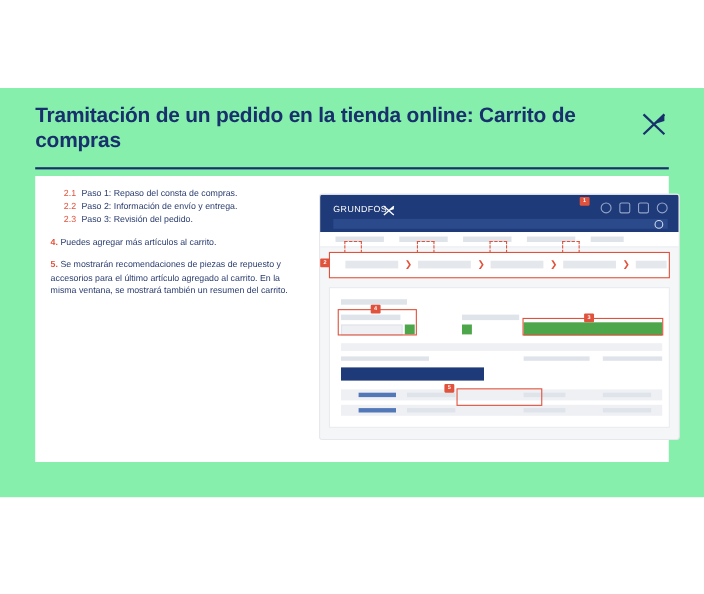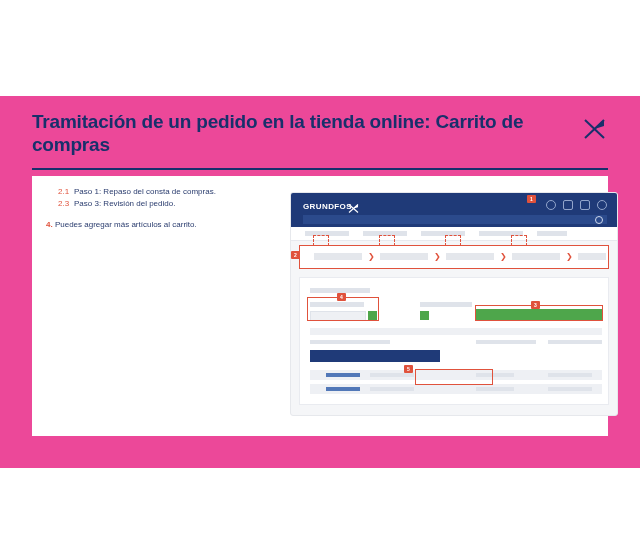--- a/index.html
+++ b/index.html
@@ -9,24 +9,24 @@
   }
   body {
     width: 640px;
     height: 540px;
     font-family: "Liberation Sans", sans-serif;
     overflow: hidden;
   }
   .slide {
     position: absolute;
     left: 0;
-    top: 96px;
+    top: 80px;
     width: 640px;
     height: 372px;
-    background: #ec4899;
+    background: #86efac;
   }
   .slide-inner {
     position: absolute;
     left: 20px;
     top: 14px;
     width: 600px;
     height: 332px;
   }
   .title {
     color: #18306b;
@@ -113,21 +113,21 @@
     width: 100%;
     height: 34px;
     background: #1f3a78;
   }
   .brand {
     position: absolute;
     left: 12px;
     top: 9px;
     color: #ffffff;
     font-size: 8px;
-    font-weight: bold;
+    font-weight: normal;
     letter-spacing: 0.4px;
   }
   .brand-x {
     position: absolute;
     left: 57px;
     top: 7px;
     width: 11px;
     height: 11px;
   }
   .hdr-icons {
@@ -255,25 +255,31 @@
     </div>
 
     <div class="content">
 
       <div class="col-text">
         <ul class="sub-list">
           <li>
             <span class="sub-num">2.1</span><span>Paso 1: Repaso del consta de compras.</span>
           </li>
           <li>
+            <span class="sub-num">2.2</span><span>Paso 2: Información de envío y entrega.</span>
+          </li>
+          <li>
             <span class="sub-num">2.3</span><span>Paso 3: Revisión del pedido.</span>
           </li>
         </ul>
         <p class="para">
           <span class="num">4.</span><span> Puedes agregar más artículos al carrito.</span>
+        </p>
+        <p class="para">
+          <span class="num">5.</span><span> Se mostrarán recomendaciones de piezas de repuesto y accesorios para el último artículo agregado al carrito. En la misma ventana, se mostrará también un resumen del carrito.</span>
         </p>
       </div>
 
       <div class="mock">
 
         <div class="mock-header">
           <div class="brand">GRUNDFOS</div>
           <div class="brand-x">
             <svg width="11" height="11" viewBox="0 0 11 11">
               <path d="M1 1.5 L10 9.5" stroke="#ffffff" stroke-width="1.2" fill="none"></path>

